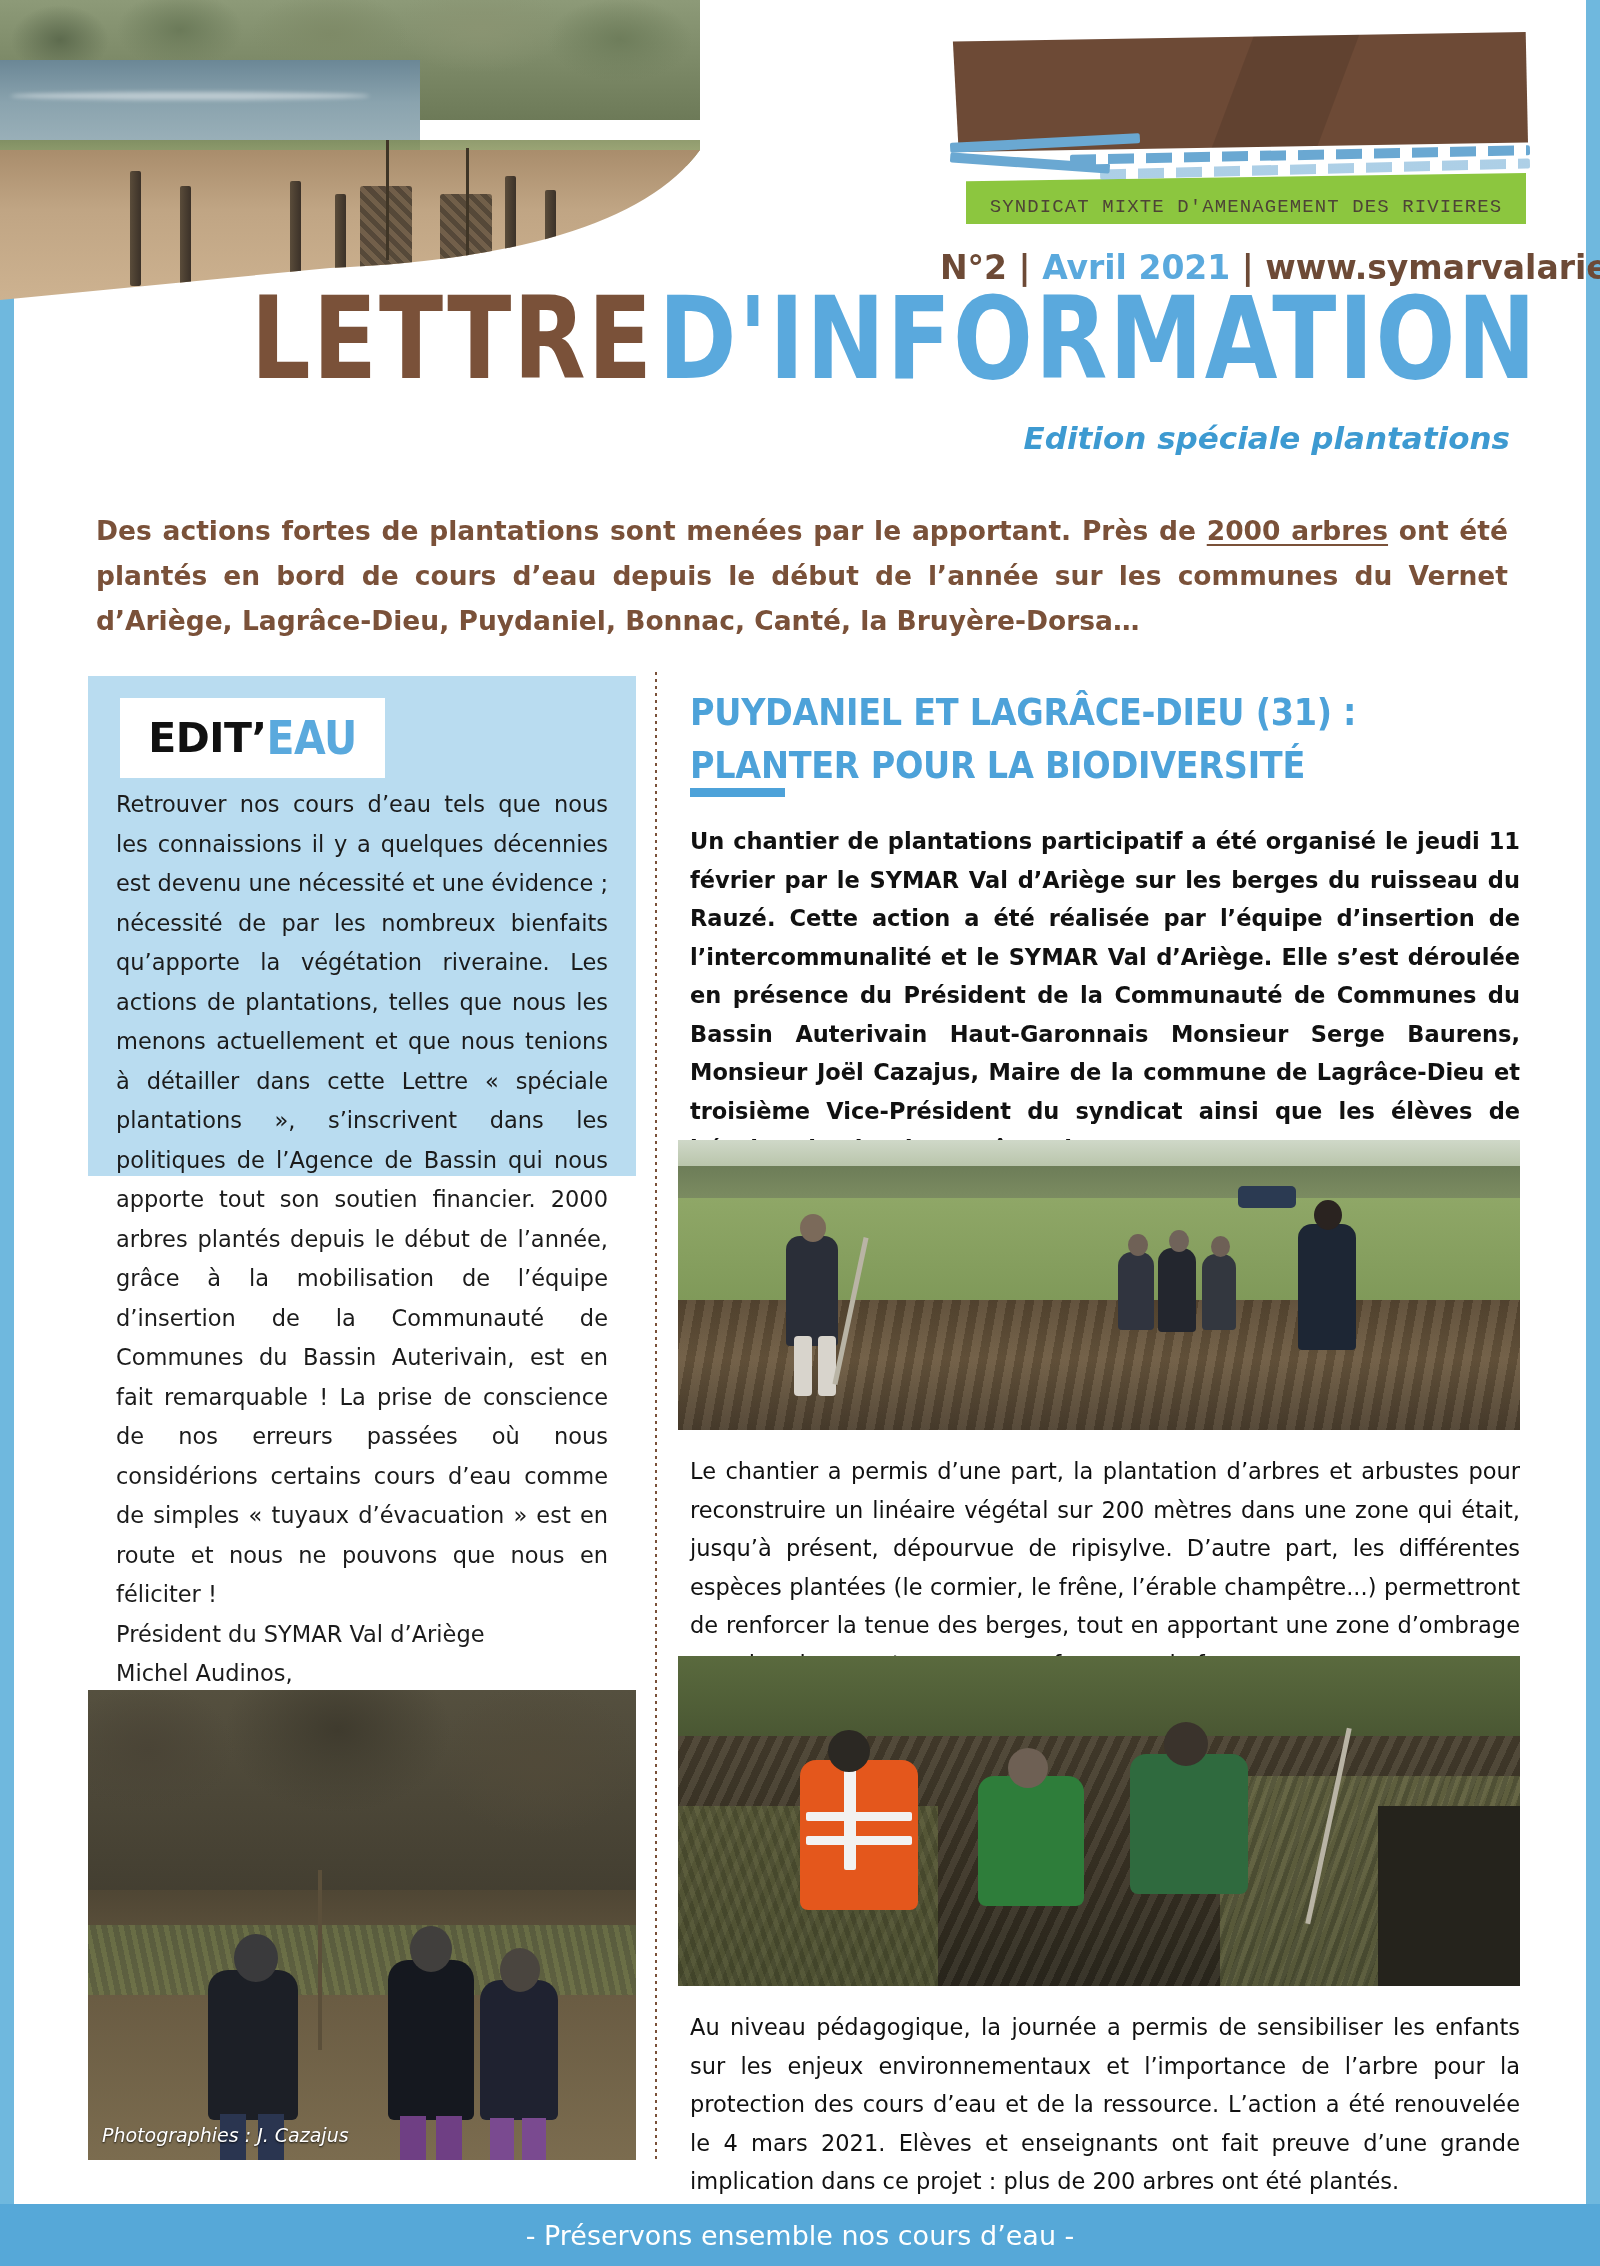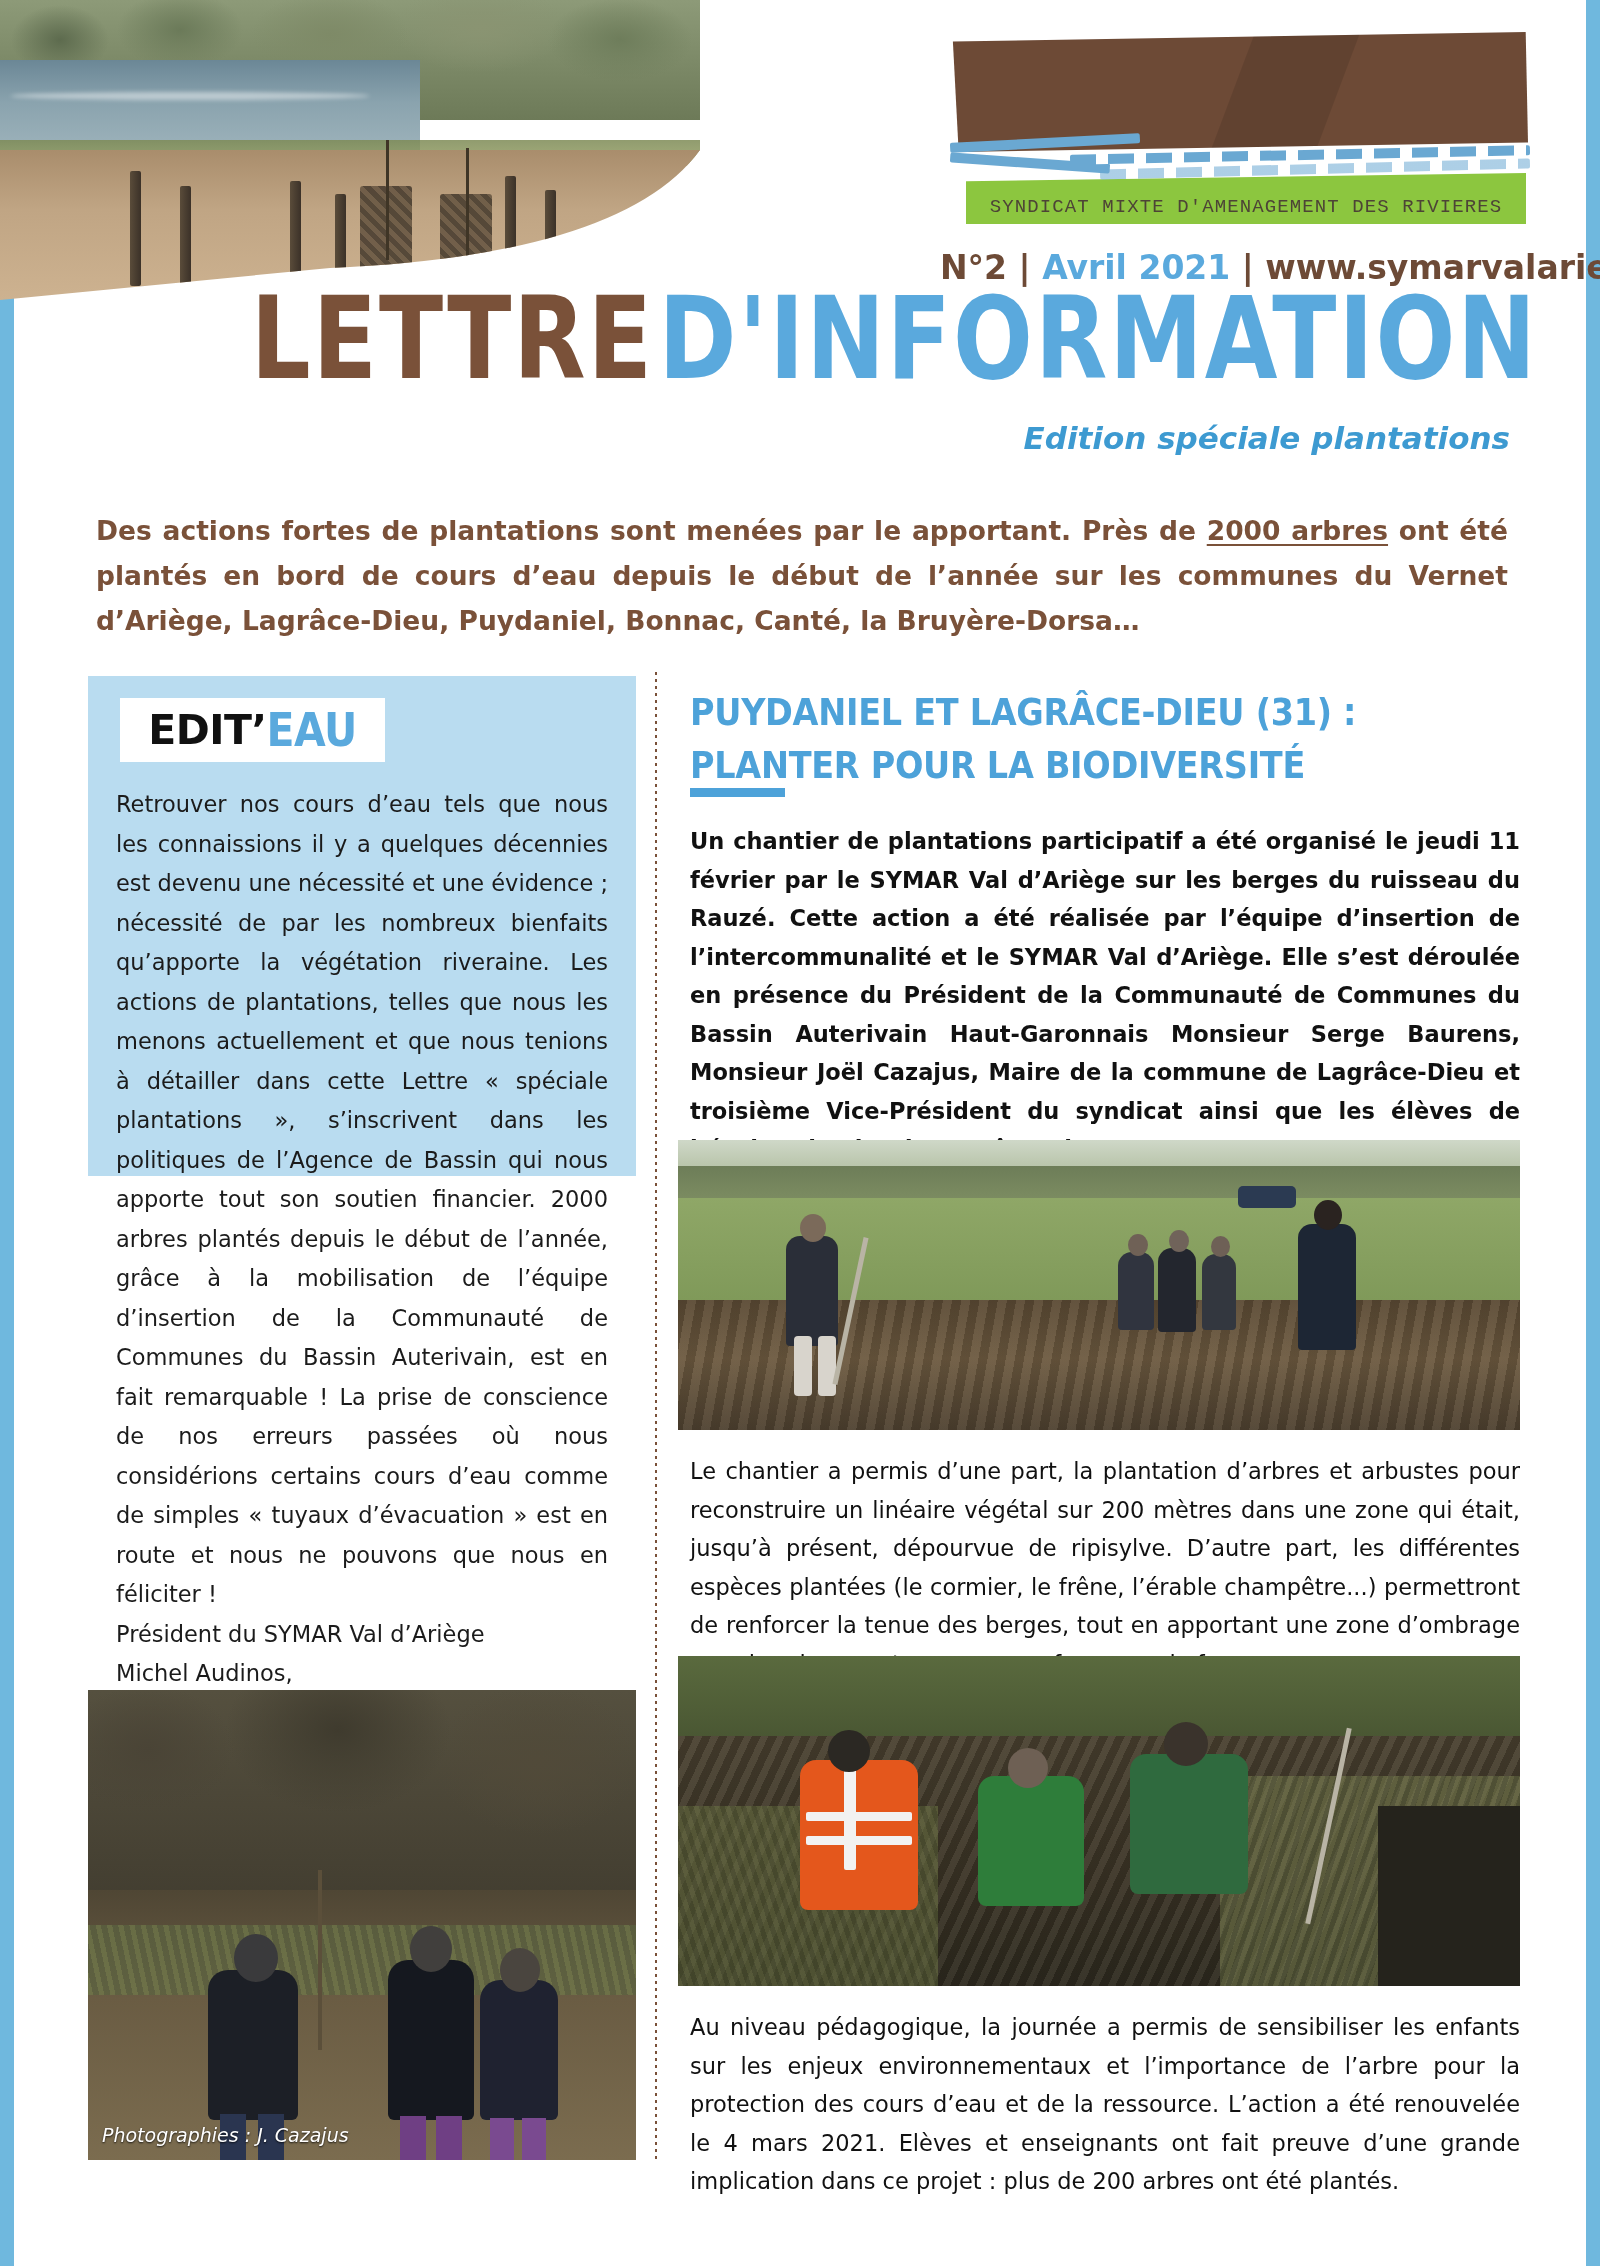--- a/index.html
+++ b/index.html
@@ -88,21 +88,21 @@
      color:#7a5139;text-align:justify;}
   .intro u{text-decoration:underline;text-underline-offset:4px;}
 
   
   .vdiv{position:absolute;left:655px;top:672px;width:2px;height:1488px;
      background-image:linear-gradient(#7a5139 50%,rgba(255,255,255,0) 0%);
      background-size:2px 7px;background-repeat:repeat-y;}
 
   
   .edito{position:absolute;left:88px;top:676px;width:548px;height:500px;background:#b9dcf0;}
-  .edito-head{position:absolute;left:120px;top:698px;width:265px;height:64px;background:#ffffff;
+  .edito-head{position:absolute;left:120px;top:698px;width:265px;height:80px;background:#ffffff;
      display:flex;align-items:center;justify-content:center;}
   .edito-head span{font-family:"DejaVu Sans",sans-serif;font-weight:bold;font-size:41px;letter-spacing:-.5px;}
   .ed-black{color:#111111;}
   .ed-blue{color:#5aa9dd;transform:scaleY(1.12);display:inline-block;}
 
   .edito-body{position:absolute;left:116px;top:785px;width:492px;
      font-family:"DejaVu Sans",sans-serif;font-size:22.5px;line-height:39.5px;color:#1b1b1b;text-align:justify;}
   .edito-sign{margin-top:0;text-align:left;}
 
   
@@ -315,14 +315,17 @@
     <div class="greenj" style="left:300px;top:120px;width:106px;height:130px;"></div>
     <div class="fighead" style="left:330px;top:92px;width:40px;height:40px;background:#6e6054;position:absolute;"></div>
     <div class="bluej" style="left:452px;top:98px;width:118px;height:140px;background:#2f6a3e;"></div>
     <div class="fighead" style="left:486px;top:66px;width:44px;height:44px;background:#3a332c;position:absolute;"></div>
     <div class="pole" style="left:648px;top:70px;height:200px;"></div>
     <div style="position:absolute;left:700px;top:150px;width:142px;height:180px;background:#25231c;"></div>
   </div>
 
   <div class="rp3">Au niveau pédagogique, la journée a permis de sensibiliser les enfants sur les enjeux environnementaux et l’importance de l’arbre pour la protection des cours d’eau et de la ressource. L’action a été renouvelée le 4 mars 2021. Elèves et enseignants ont fait preuve d’une grande implication dans ce projet : plus de 200 arbres ont été plantés.</div>
 
+  <div class="footer">
+    <span>- Préservons ensemble nos cours d’eau -</span>
+  </div>
 
 </div>
 
 </body></html>

